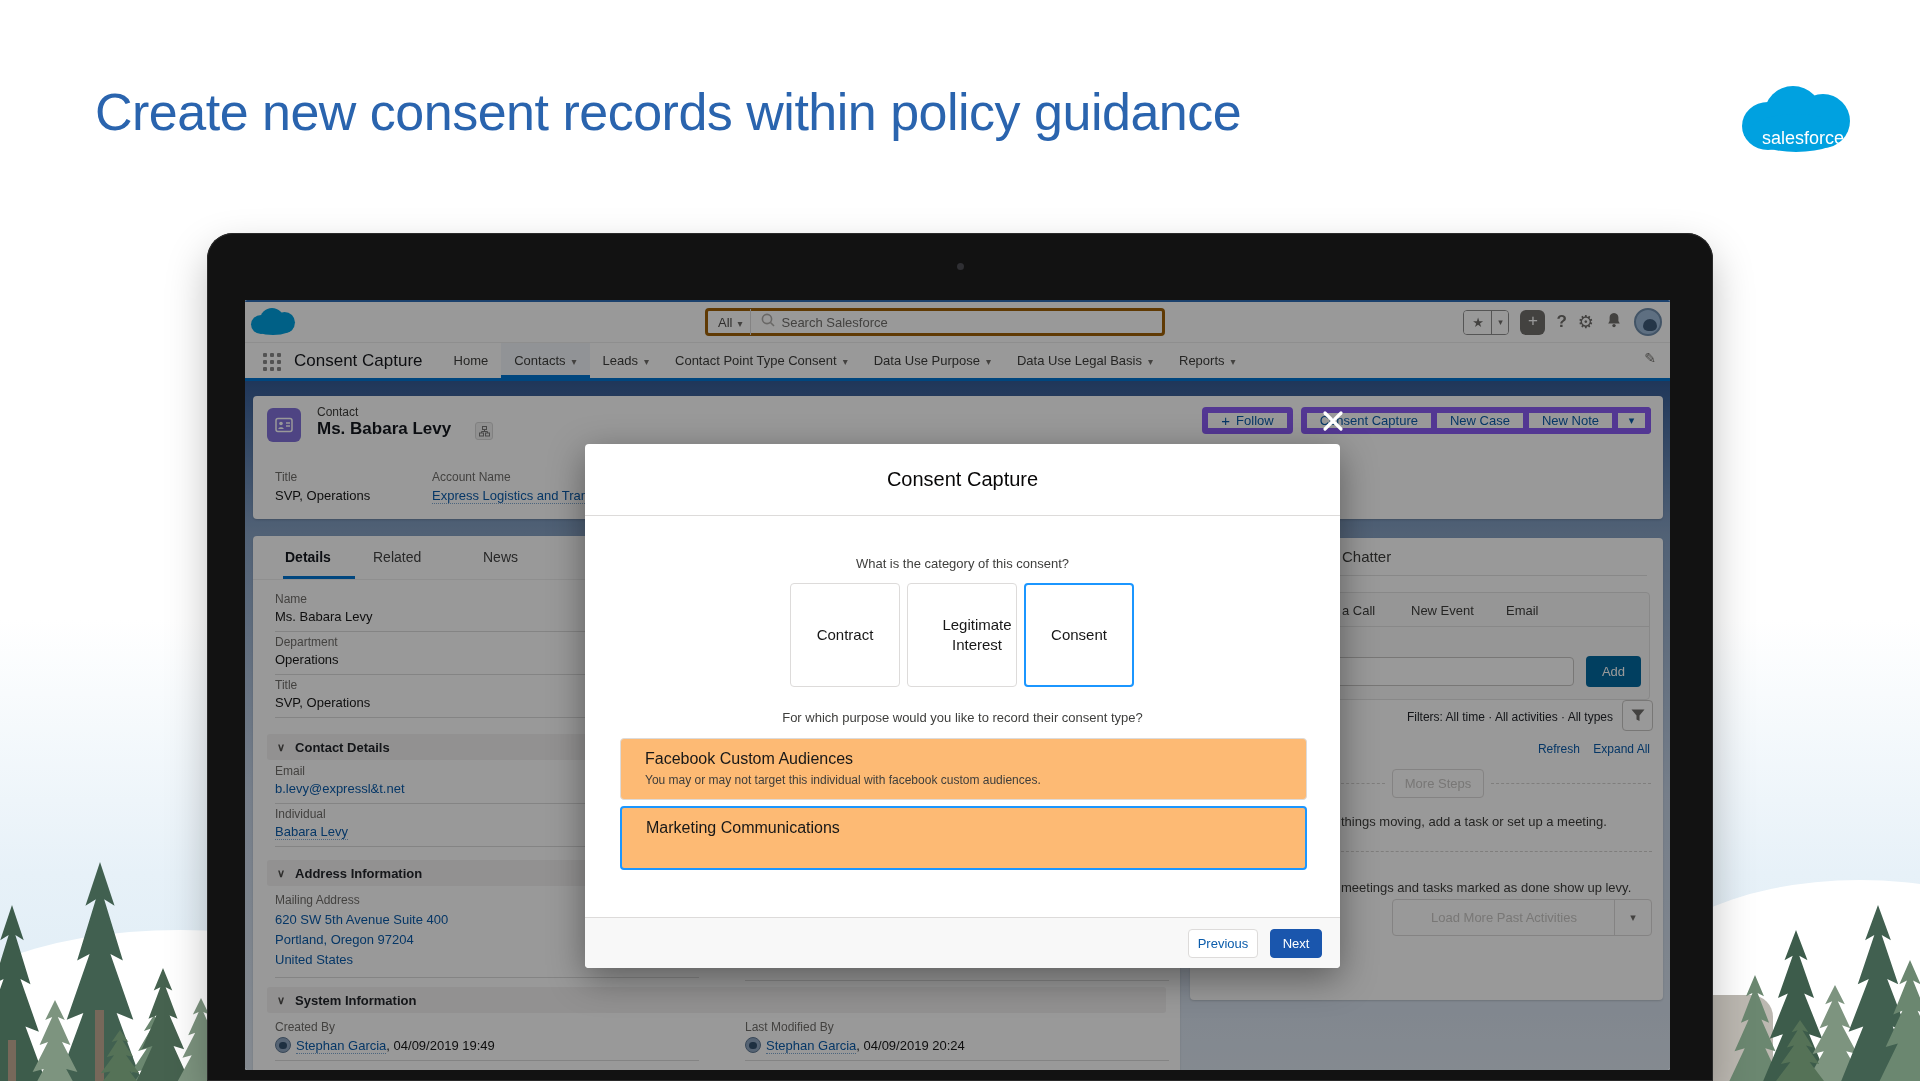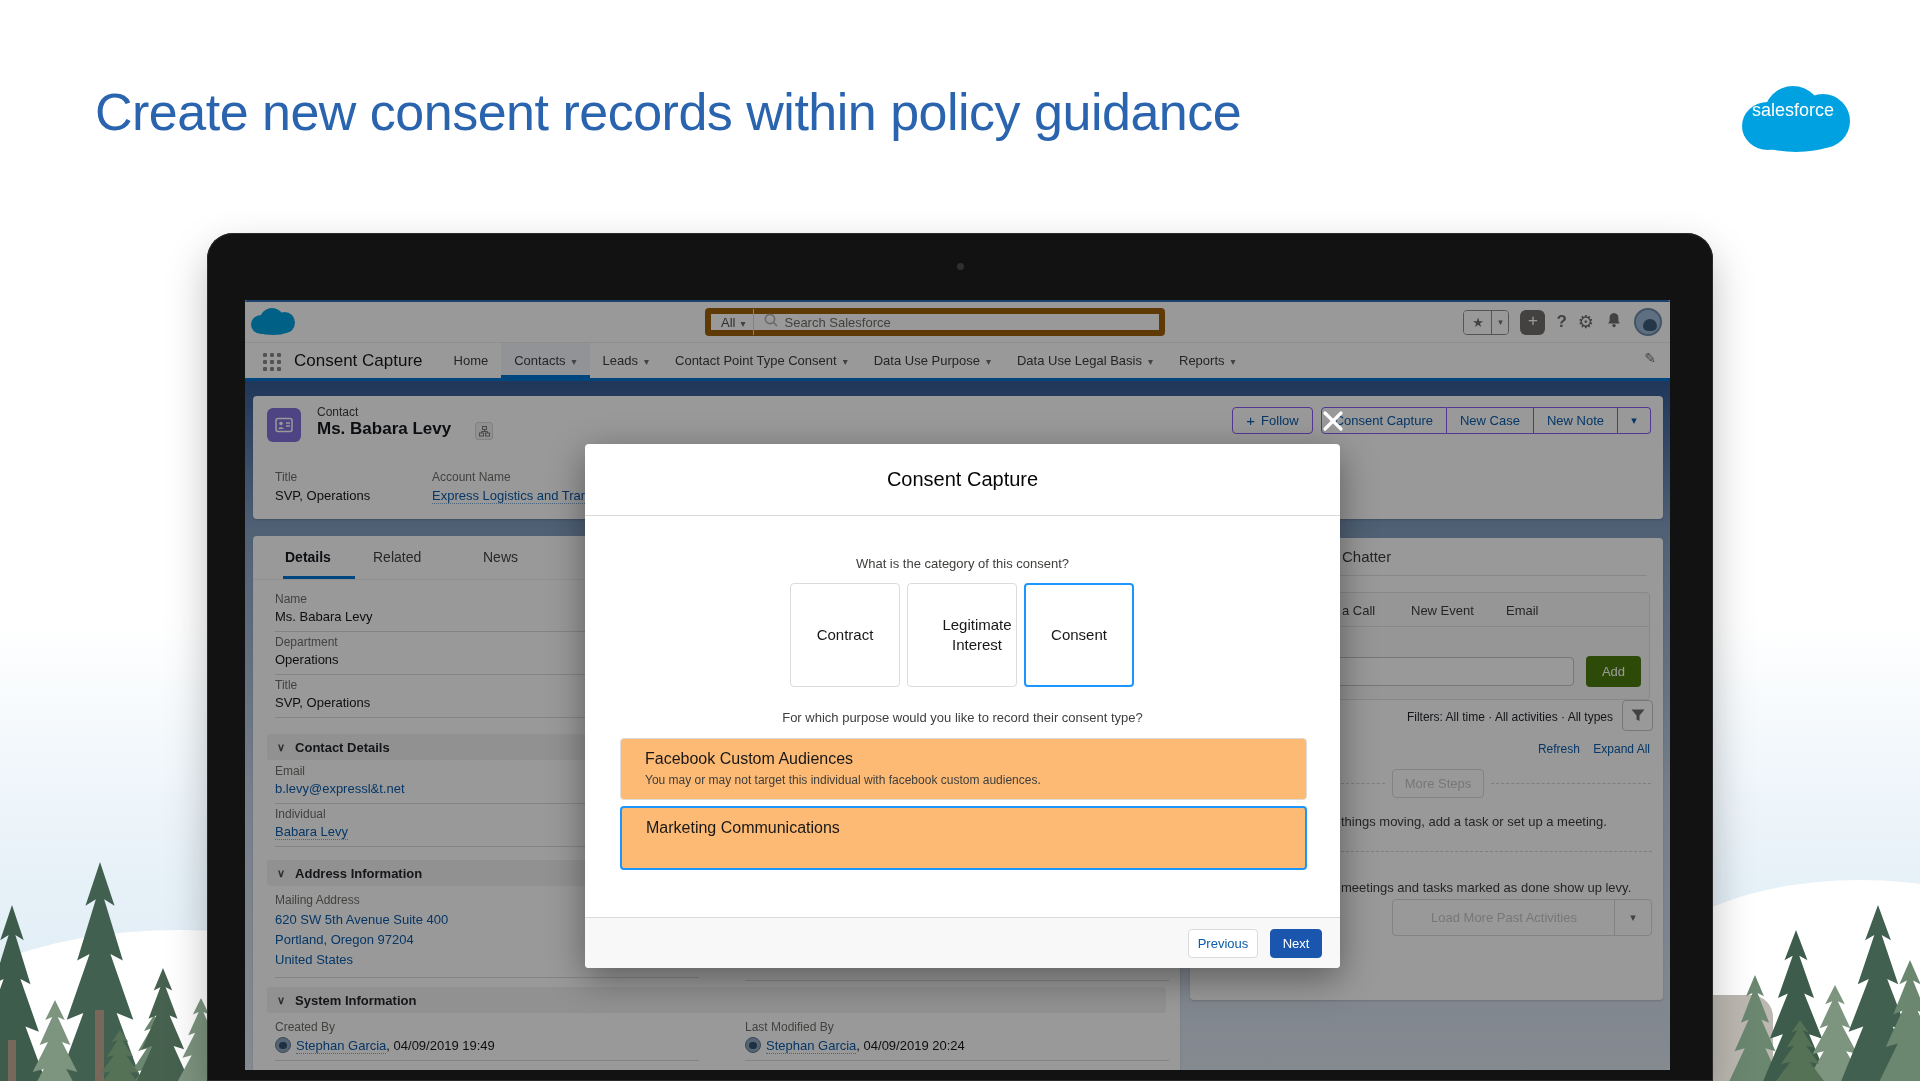--- a/index.html
+++ b/index.html
@@ -23,21 +23,21 @@
 
   
   .slide-title { position:absolute; left:95px; top:82px; width:1500px;
       font-size:52px; font-weight:400; color:#2a64ae; letter-spacing:-0.5px; }
   .sf-logo { position:absolute; left:1738px; top:80px; width:116px; height:82px; }
   .sf-logo .blob { position:absolute; background:#00a1e0; border-radius:50%; }
   .b1 { left:4px;  top:22px; width:52px; height:48px; }
   .b2 { left:26px; top:6px;  width:58px; height:58px; }
   .b3 { left:58px; top:14px; width:54px; height:54px; }
   .b4 { left:10px; top:34px; width:96px; height:38px; border-radius:19px; }
-  .sf-logo .word { position:absolute; left:14px; top:20px; width:92px; text-align:left;
+  .sf-logo .word { position:absolute; left:14px; top:48px; width:92px; text-align:right;
       color:#ffffff; font-size:18px; letter-spacing:0; }
 
   
   .laptop { position:absolute; left:207px; top:233px; width:1506px; height:848px;
       background:#121212; border-radius:26px 26px 0 0;
       box-shadow:0 0 0 1px #2a2a2a inset, 0 18px 40px rgba(0,0,0,.25); }
   .camera { position:absolute; left:750px; top:30px; width:7px; height:7px;
       border-radius:50%; background:#2f2f33; }
   .screen { position:absolute; left:38px; top:67px; width:1425px; height:770px;
       background:#ffffff; overflow:hidden; border-radius:2px; }
@@ -45,21 +45,21 @@
 
   
   .gh { position:absolute; left:0; top:0; width:1425px; height:42px; background:#ffffff; }
   .gh-cloud { position:absolute; left:6px; top:6px; width:44px; height:30px; }
   .gh-cloud .blob { position:absolute; background:#00a1e0; border-radius:50%; }
   .gc1 { left:0; top:9px; width:20px; height:19px; }
   .gc2 { left:9px; top:2px; width:24px; height:24px; }
   .gc3 { left:23px; top:6px; width:21px; height:21px; }
   .gc4 { left:2px; top:14px; width:40px; height:15px; border-radius:8px; }
   .search { position:absolute; left:460px; top:8px; width:460px; height:28px;
-      border:6px solid #a16207; border-radius:4px; background:#fff; display:flex; align-items:center; }
+      border:3px solid #a16207; border-radius:4px; background:#fff; display:flex; align-items:center; }
   .search-scope { padding:0 8px 0 10px; font-size:13px; color:#514f4d; display:flex; align-items:center; gap:5px; }
   .chev::after { content:"▾"; font-size:10px; color:#706e6b; }
   .search-div { width:1px; height:26px; background:#dddbda; }
   .search-icon { margin:0 6px 0 10px; flex:0 0 auto; }
   .search input { border:none; outline:none; flex:1; font-size:13px; color:#333;
       font-family:"Liberation Sans",sans-serif; background:transparent; }
   .search input::placeholder { color:#706e6b; }
   .gh-icons { position:absolute; right:8px; top:8px; height:28px; display:flex; align-items:center; gap:11px; }
   .fav-group { display:flex; height:25px; border:1px solid #8e8e8e; border-radius:4px; overflow:hidden; }
   .fav-star, .fav-caret { display:flex; align-items:center; justify-content:center; color:#706e6b; background:#fff; }
@@ -97,21 +97,21 @@
   
   .card { position:absolute; background:#ffffff; border-radius:4px; box-shadow:0 1px 2px rgba(0,0,0,.15); }
   .hcard { left:8px; top:96px; width:1410px; height:123px; }
   .contact-icon { position:absolute; left:14px; top:12px; width:34px; height:34px;
       background:#8272db; border-radius:6px; display:flex; align-items:center; justify-content:center; }
   .rec-entity { position:absolute; left:64px; top:9px; font-size:12px; color:#3e3e3c; }
   .rec-name { position:absolute; left:64px; top:23px; font-size:17px; font-weight:700; color:#14181f; }
   .org-icon { position:absolute; left:222px; top:26px; width:18px; height:18px; background:#f2f2f2;
       border:1px solid #d8d8d8; border-radius:3px; display:flex; align-items:center; justify-content:center; }
   .btnrow { position:absolute; right:12px; top:11px; display:flex; }
-  .sbtn { height:27px; padding:0 13px; background:#fff; border:1px solid #8b5cf6;
+  .sbtn { height:27px; padding:0 13px; background:#fff; border:6px solid #8b5cf6;
       font-size:13px; color:#0b5cab; display:flex; align-items:center; white-space:nowrap; }
   .btn-follow { border-radius:4px; margin-right:8px; }
   .btn-follow::before { content:"+"; margin-right:6px; font-size:15px; }
   .grp-first { border-radius:4px 0 0 4px; }
   .grp-mid { border-left:none; }
   .grp-last { border-left:none; border-radius:0 4px 4px 0; width:33px; justify-content:center; padding:0; }
   .grp-last::after { content:"▾"; font-size:11px; color:#0b5cab; }
   .hfield { position:absolute; top:74px; }
   .hfield .lbl { font-size:12px; color:#706e6b; }
   .hfield .val { font-size:13px; color:#181818; margin-top:4px; }
@@ -142,21 +142,21 @@
   
   .rcard { left:945px; top:238px; width:473px; height:462px; }
   .chatter-lbl { position:absolute; left:152px; top:10px; font-size:15px; color:#3e3e3c; }
   .rsep { position:absolute; left:16px; top:37px; width:441px; height:1px; background:#e3e3e3; }
   .composer { position:absolute; left:14px; top:54px; width:446px; height:108px;
       background:#fbfbfb; border:1px solid #e3e3e3; border-radius:4px; }
   .ctab { position:absolute; top:10px; font-size:13px; color:#3e3e3c; white-space:nowrap; }
   .ctab-line { position:absolute; left:0; top:33px; width:100%; height:1px; background:#e3e3e3; }
   .composer input { position:absolute; left:21px; top:64px; width:348px; height:29px;
       border:1px solid #c9c7c5; border-radius:4px; background:#fff; }
-  .add-btn { position:absolute; left:381px; top:63px; width:55px; height:31px; background:#4d7c0f;
+  .add-btn { position:absolute; left:381px; top:63px; width:55px; height:31px; background:#0369a1;
       color:#fff; font-size:13px; border:none; border-radius:4px; }
   .filters { position:absolute; right:50px; top:172px; font-size:12px; color:#23262b; }
   .funnel-btn { position:absolute; right:10px; top:162px; width:31px; height:31px;
       border:1px solid #c9c7c5; border-radius:4px; background:#fff;
       display:flex; align-items:center; justify-content:center; }
   .links-row { position:absolute; right:13px; top:204px; font-size:12px; }
   .links-row span { margin-left:10px; }
   .moresteps { position:absolute; left:202px; top:231px; width:92px; height:29px; background:#fff;
       border:1px solid #dddbda; border-radius:4px; color:#c9c7c5; font-size:13px;
       display:flex; align-items:center; justify-content:center; }

